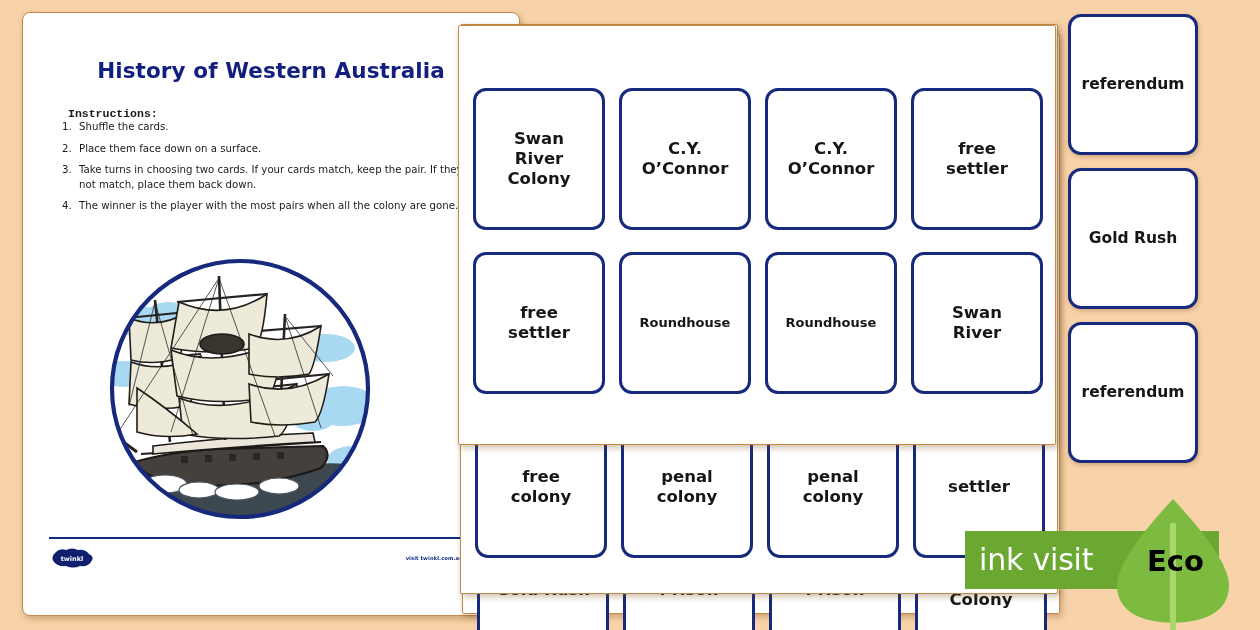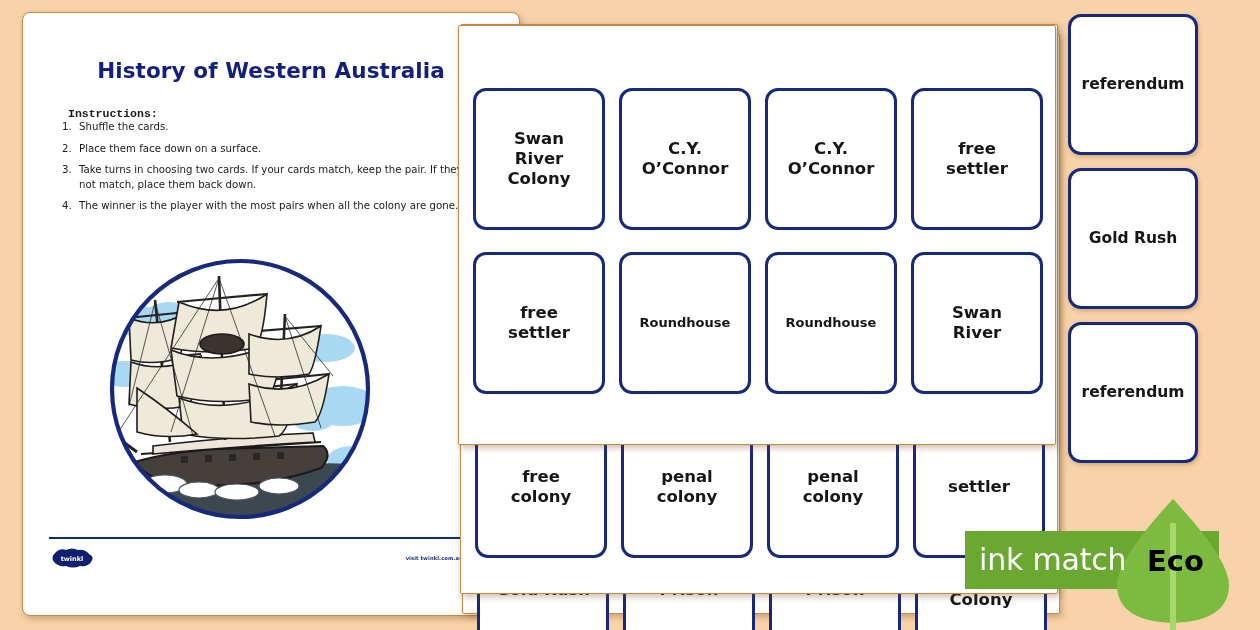--- a/index.html
+++ b/index.html
@@ -409,15 +409,15 @@
       <span class="card-label">referendum</span>
     </div>
 </div>
 
 <div id="eco-badge">
   <div id="eco-bar"></div>
   <svg id="eco-leaf" viewBox="0 0 124 134">
     <path d="M62 2 Q118 62 118 88 Q118 124 62 126 Q6 124 6 88 Q6 62 62 2 Z" fill="#7cbb3f"></path>
     <rect x="59" y="26" width="6" height="108" fill="#a8d86c"></rect>
   </svg>
-  <span id="eco-ink-saving-label">ink match</span>
+  <span id="eco-ink-saving-label">ink visit</span>
   <span id="eco-leaf-label">Eco</span>
 </div>
 
 </body></html>

